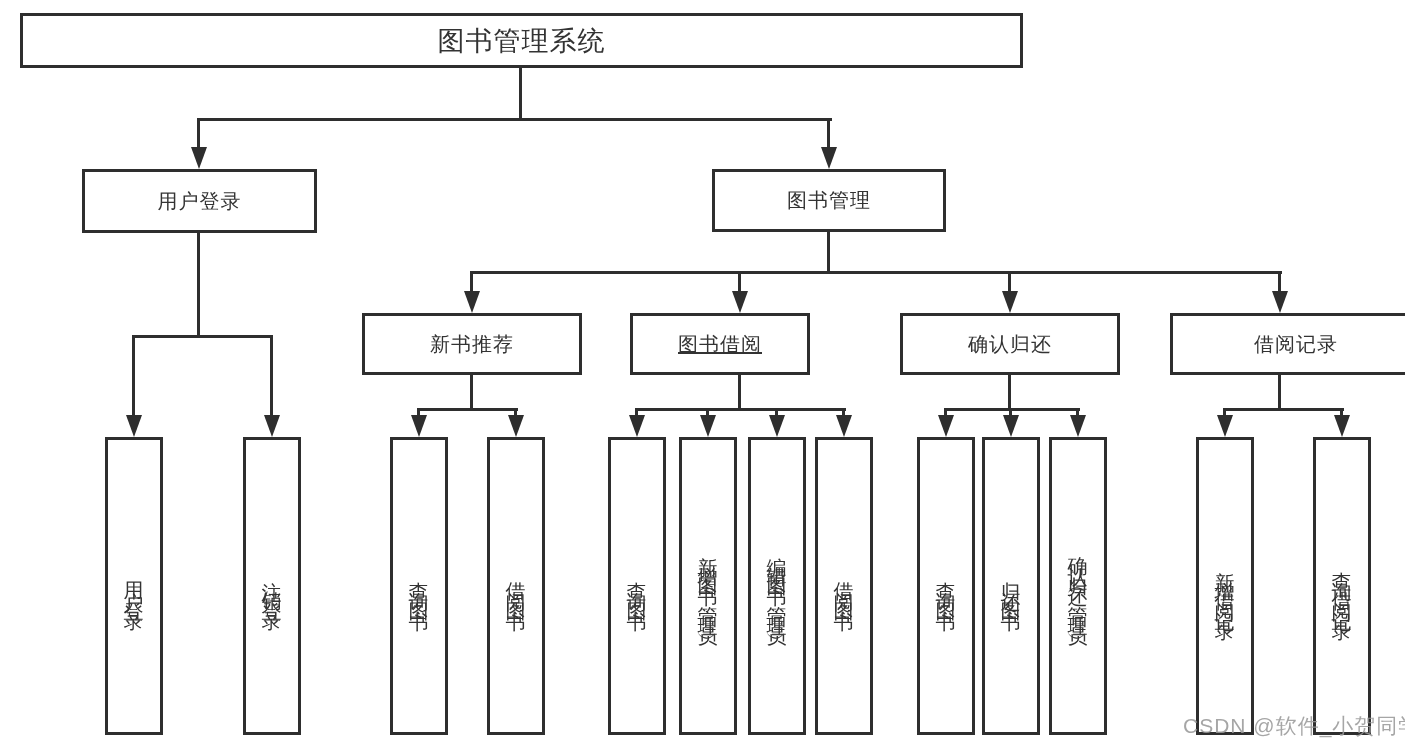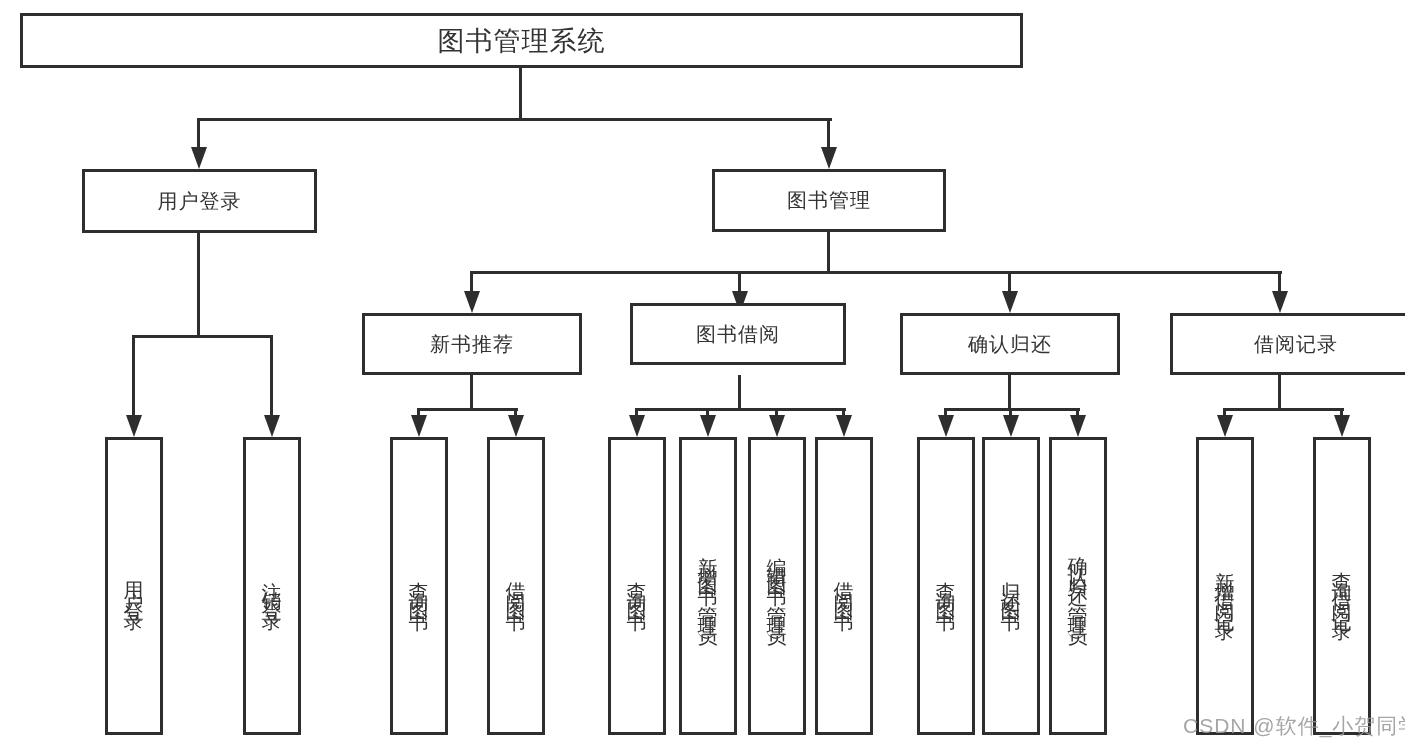--- a/index.html
+++ b/index.html
@@ -56,21 +56,21 @@
 <div class="stage">
 
   <div class="box root" style="left:20px;top:13px;width:1003px;height:55px;">图书管理系统</div>
 
   <div class="box" style="left:82px;top:169px;width:235px;height:64px;">用户登录</div>
 
   <div class="box" style="left:712px;top:169px;width:234px;height:63px;">图书管理</div>
 
   <div class="box" style="left:362px;top:313px;width:220px;height:62px;">新书推荐</div>
 
-  <div class="box" style="left:630px;top:303px;width:216px;height:62px;">图书借阅</div>
+  <div class="box" style="left:630px;top:313px;width:180px;height:62px;text-decoration:underline;">图书借阅</div>
 
   <div class="box" style="left:900px;top:313px;width:220px;height:62px;">确认归还</div>
 
   <div class="box" style="left:1170px;top:313px;width:252px;height:62px;">借阅记录</div>
 
   <div class="box vbox" style="left:105px;top:437px;width:58px;height:298px;">
     <span>用户登录</span>
   </div>
 
   <div class="box vbox" style="left:243px;top:437px;width:58px;height:298px;">

